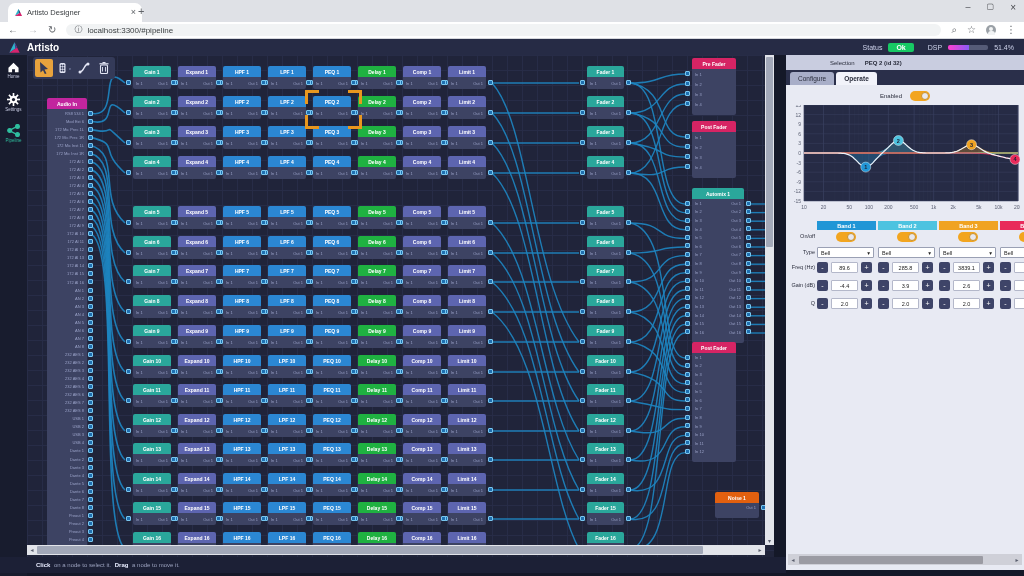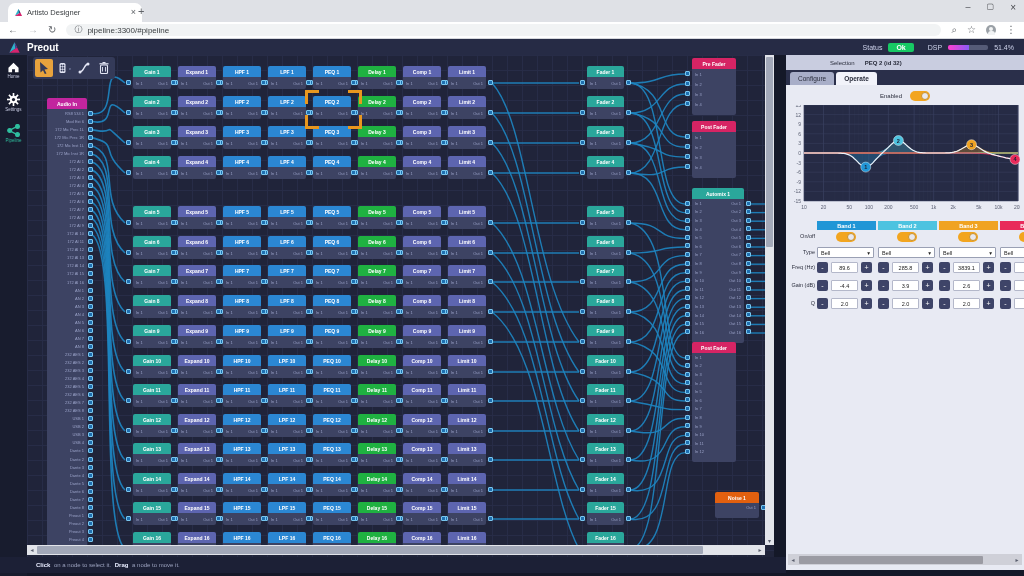--- a/index.html
+++ b/index.html
@@ -91,38 +91,38 @@
     <span style="font-size:8px;">▢</span>
     <span style="font-size:10px;">×</span>
   </div>
 </div>
 <div class="abs" id="urlrow">
   <span class="navico">←</span>
   <span class="navico dis">→</span>
   <span class="navico">↻</span>
   <div id="urlpill">
     <span class="navico" style="font-size:8px;">ⓘ</span>
-    <span id="url">pipeline:3300/#pipeline</span>
+    <span id="url">localhost:3300/#pipeline</span>
   </div>
   <span class="navico">⌕</span>
   <span class="navico">☆</span>
   <span id="avatar">
         <span style="position: absolute; left: 3px; top: 2px; width: 4px; height: 4px; border-radius: 50%; background: rgb(241, 243, 244);"></span>
         <span style="position: absolute; left: 1.5px; top: 6px; width: 7px; height: 4px; border-radius: 3px 3px 0px 0px; background: rgb(241, 243, 244);"></span>
       </span>
   <span class="navico">⋮</span>
 </div>
 
 <div class="abs" id="appheader">
   <svg width="13" height="13" viewBox="0 0 10 10" style="margin-left:8px">
         <polygon points="1,9 5,1 7,5" fill="#2bb3c9"></polygon>
         <polygon points="7,5 9,9 1,9" fill="#d6246e"></polygon>
         <polygon points="5,1 7,5 5.6,5.8" fill="#5a2d82"></polygon>
       </svg>
-  <span id="appname">Preout</span>
+  <span id="appname">Artisto</span>
   <div id="hdr-right">
     <span class="hdrlbl">Status</span>
     <span id="ok-chip">Ok</span>
     <span class="hdrlbl" style="margin-left:8px">DSP</span>
     <span id="dsp-meter"></span>
     <span class="hdrlbl">51.4%</span>
   </div>
 </div>
 
 <div class="abs" id="rail">

